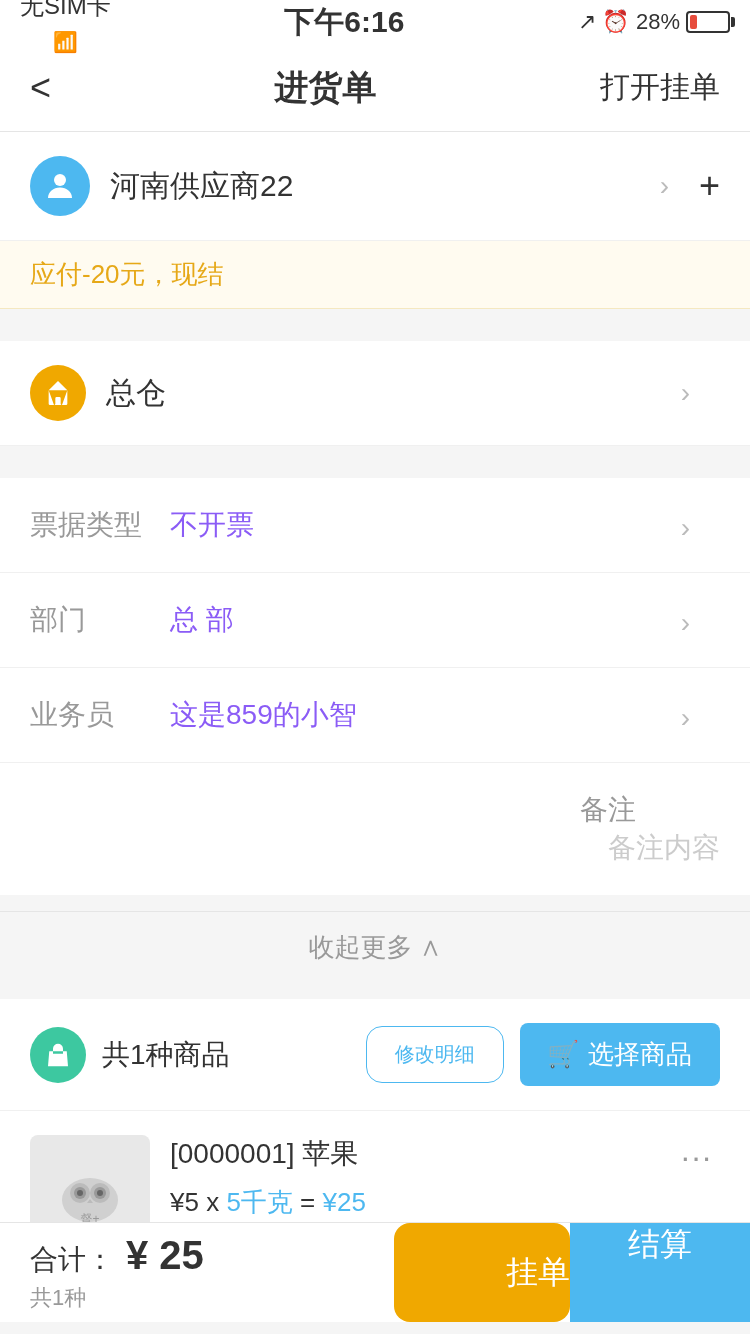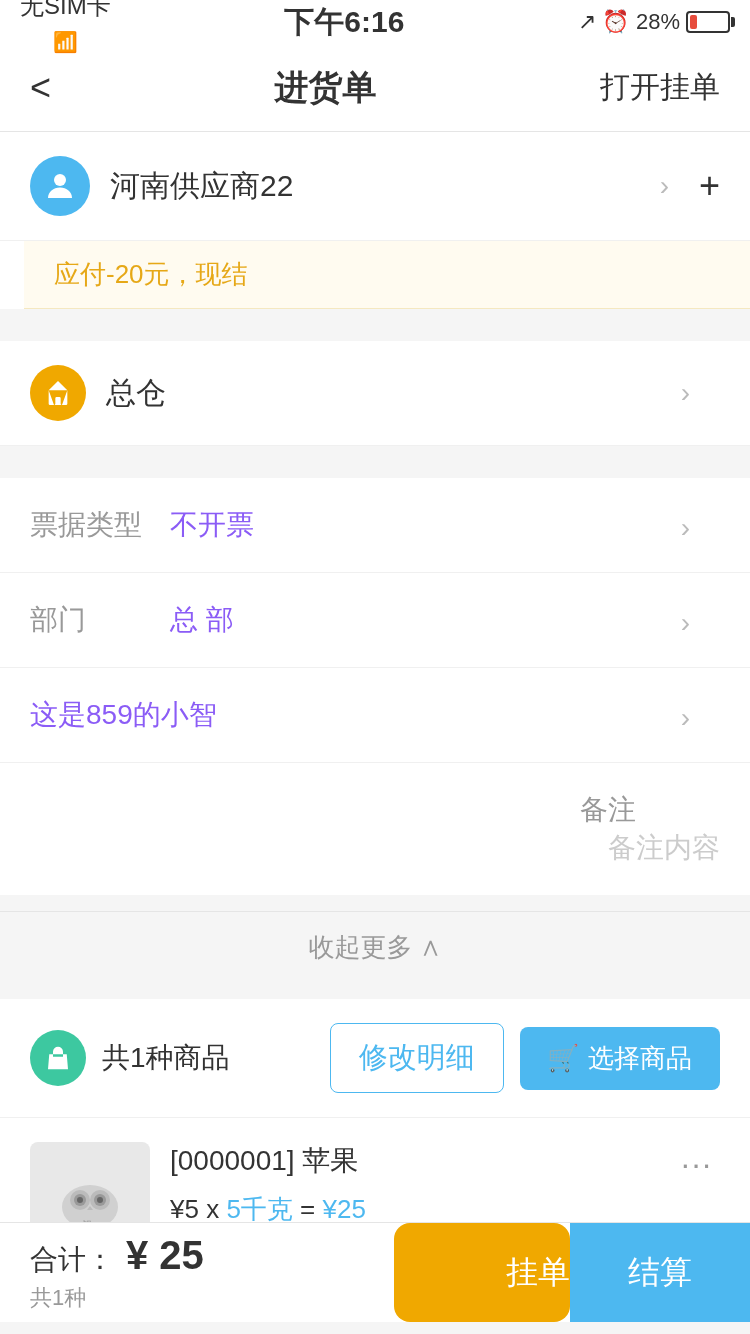--- a/index.html
+++ b/index.html
@@ -110,21 +110,20 @@
       color: #333;
       cursor: pointer;
     }
 
     .notice-bar {
       background: #fffbf0;
       padding: 16px 30px;
       font-size: 26px;
       color: #e6a817;
       border-bottom: 1px solid #f5e8c0;
-      margin-left: 24px;
     }
 
     
     .row-item {
       display: flex;
       align-items: flex-end;
       padding: 28px 30px;
       border-bottom: 1px solid #f0f0f0;
       background: #fff;
       cursor: pointer;
@@ -200,23 +199,23 @@
       margin-right: 16px;
       flex-shrink: 0;
     }
     .product-count {
       flex: 1;
       font-size: 28px;
       color: #333;
     }
     .btn-outline {
       border: 1.5px solid #4db8f0;
-      border-radius: 8px;
+      border-radius: 16px;
       padding: 14px 28px;
-      font-size: 29px;
+      font-size: 20px;
       color: #4db8f0;
       background: #fff;
       cursor: pointer;
       margin-right: 16px;
     }
     .btn-primary {
       border-radius: 8px;
       padding: 14px 28px;
       font-size: 26px;
       color: #fff;
@@ -285,21 +284,21 @@
       display: flex; align-items: center; justify-content: flex-end;
       font-size: 32px;
       color: #fff;
       cursor: pointer;
       font-weight: 500;
       border-radius: 16px;
     }
     .footer-btn-settle {
       width: 180px;
       background: #4db8f0;
-      display: flex; align-items: center; justify-content: center;
+      display: flex; align-items: flex-start; justify-content: center;
       font-size: 32px;
       color: #fff;
       cursor: pointer;
       font-weight: 500;
     }
 
     
     .divider {
       height: 16px;
       background: #f5f5f5;
@@ -371,20 +370,21 @@
     <span class="chevron-right">›</span>
   </div>
 
   <div class="row-item">
     <span class="row-label">部门</span>
     <span class="row-value">总 部</span>
     <span class="chevron-right">›</span>
   </div>
 
   <div class="row-item">
+    <span class="row-label">业务员</span>
     <span class="row-value">这是859的小智</span>
     <span class="chevron-right">›</span>
   </div>
 
   <div class="row-item">
     <span class="row-label">备注</span>
     <span class="row-value placeholder">备注内容</span>
   </div>
 </div>
 

